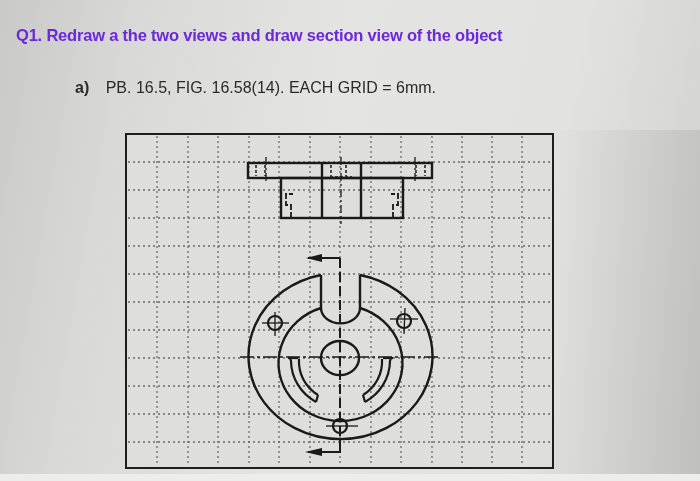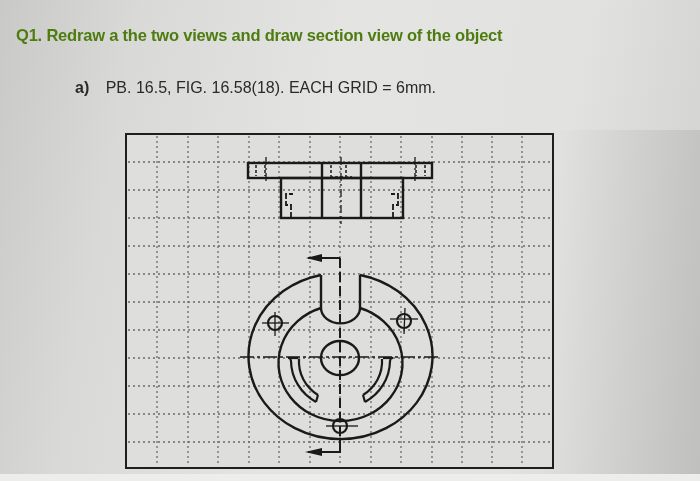--- a/index.html
+++ b/index.html
@@ -8,21 +8,21 @@
     background: linear-gradient(100deg, #c9c9c7 0%, #d9d9d7 18%, #e4e4e2 45%, #e2e2e0 75%, #cfcfcd 100%);
     font-family: "Liberation Sans", sans-serif;
   }
   .shade-right {
     position: absolute; right: 0; top: 130px; width: 150px; height: 351px;
     background: linear-gradient(90deg, rgba(0,0,0,0) 0%, rgba(120,120,118,0.18) 100%);
     pointer-events: none;
   }
   .q-title {
     position: absolute; left: 16px; top: 26px;
-    font-size: 16.5px; font-weight: bold; color: #4d7c0f; letter-spacing: -0.2px;
+    font-size: 16.5px; font-weight: bold; color: #6d28d9; letter-spacing: -0.2px;
     white-space: nowrap;
   }
   .q-sub {
     position: absolute; left: 75px; top: 79px;
     font-size: 16px; color: #2a2a2a; white-space: nowrap;
   }
   .q-sub .label { font-weight: bold; margin-right: 12px; }
   .drawing {
     position: absolute; left: 0; top: 0;
   }
@@ -32,21 +32,21 @@
   }
 </style>
 </head>
 <body>
 
 <div class="shade-right"></div>
 
 <div class="q-title">Q1. Redraw a the two views and draw section view of the object</div>
 <div class="q-sub">
   <span class="label">a)</span>
-  <span>PB. 16.5, FIG. 16.58(18). EACH GRID = 6mm.</span>
+  <span>PB. 16.5, FIG. 16.58(14). EACH GRID = 6mm.</span>
 </div>
 
 <svg class="drawing" width="700" height="481" viewBox="0 0 700 481">
 
   <g>
     <rect x="126" y="134" width="427" height="334" fill="#dededc" stroke="#1e1e1e" stroke-width="2"></rect>
     <g stroke="#6a6a6a" stroke-width="1.3" stroke-dasharray="2 3">
       <line x1="157" y1="136" x2="157" y2="466"></line>
       <line x1="188" y1="136" x2="188" y2="466"></line>
       <line x1="218" y1="136" x2="218" y2="466"></line>

